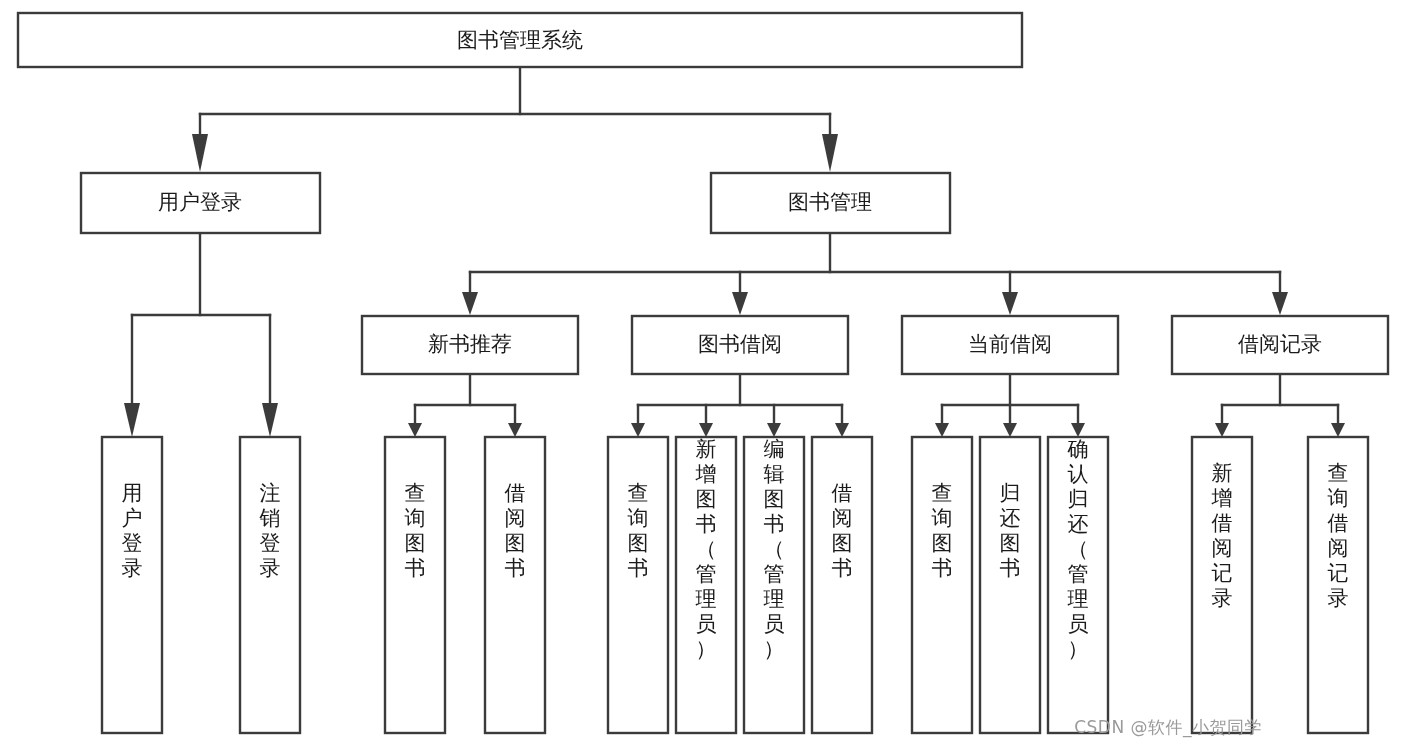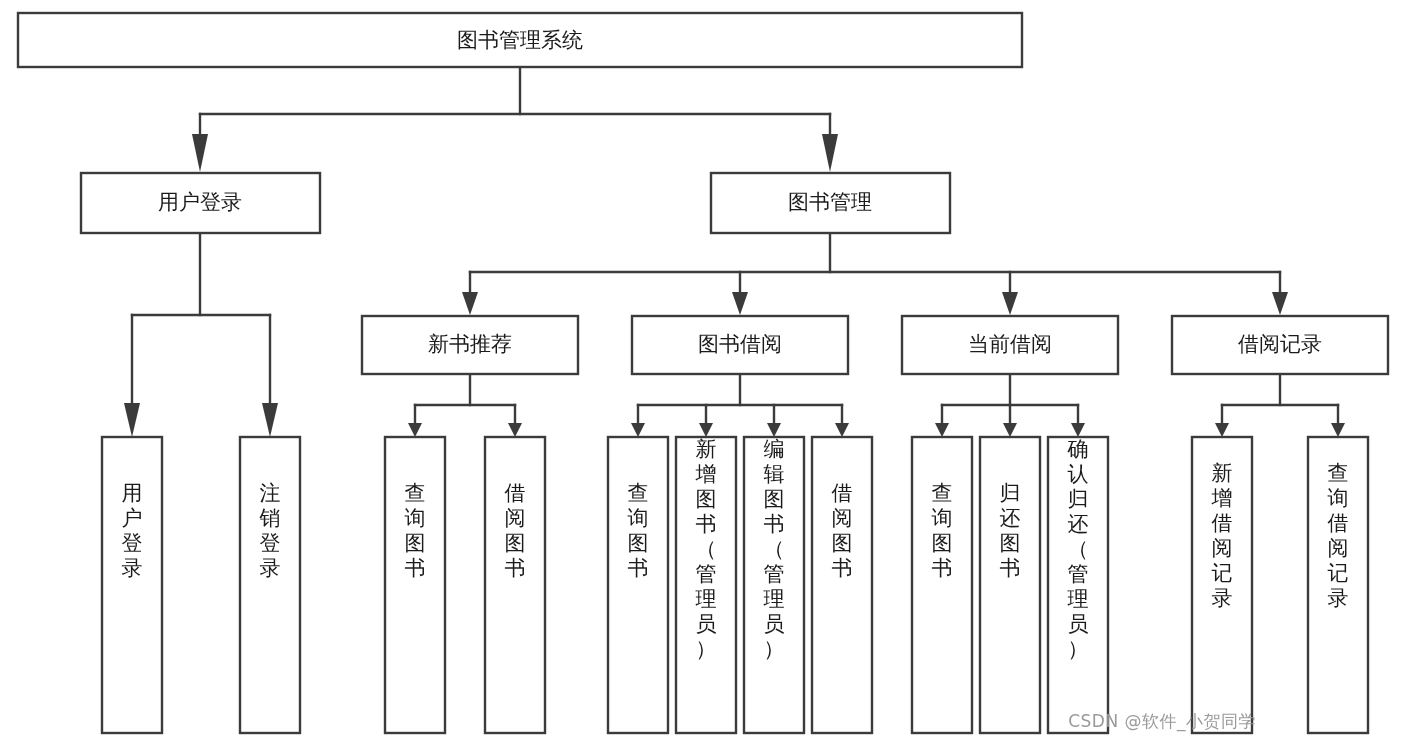--- a/index.html
+++ b/index.html
@@ -11,20 +11,21 @@
     width: 1405px;
     height: 747px;
     font-family: "DejaVu Sans", "Liberation Sans", sans-serif;
     overflow: hidden;
   }
   #diagram-root {
     position: relative;
     width: 1264px;
     height: 747px;
     background: #ffffff;
+    padding-left: 6px;
   }
   svg#tree-svg {
     position: absolute;
     left: 0;
     top: 0;
     width: 1405px;
     height: 747px;
   }
   .node-box {
     fill: #ffffff;
@@ -50,21 +51,21 @@
   }
   .node-label-vertical {
     fill: #1b1b1b;
     font-family: "DejaVu Sans", "Liberation Sans", sans-serif;
     font-size: 21px;
     text-anchor: middle;
   }
   .watermark {
     position: absolute;
     right: 8px;
-    bottom: 14px;
+    bottom: 8px;
     font-family: "DejaVu Sans", "Liberation Sans", sans-serif;
     font-size: 17px;
     color: #9a9a9a;
     white-space: nowrap;
     letter-spacing: 0.5px;
   }
 </style>
 </head>
 <body>
 

